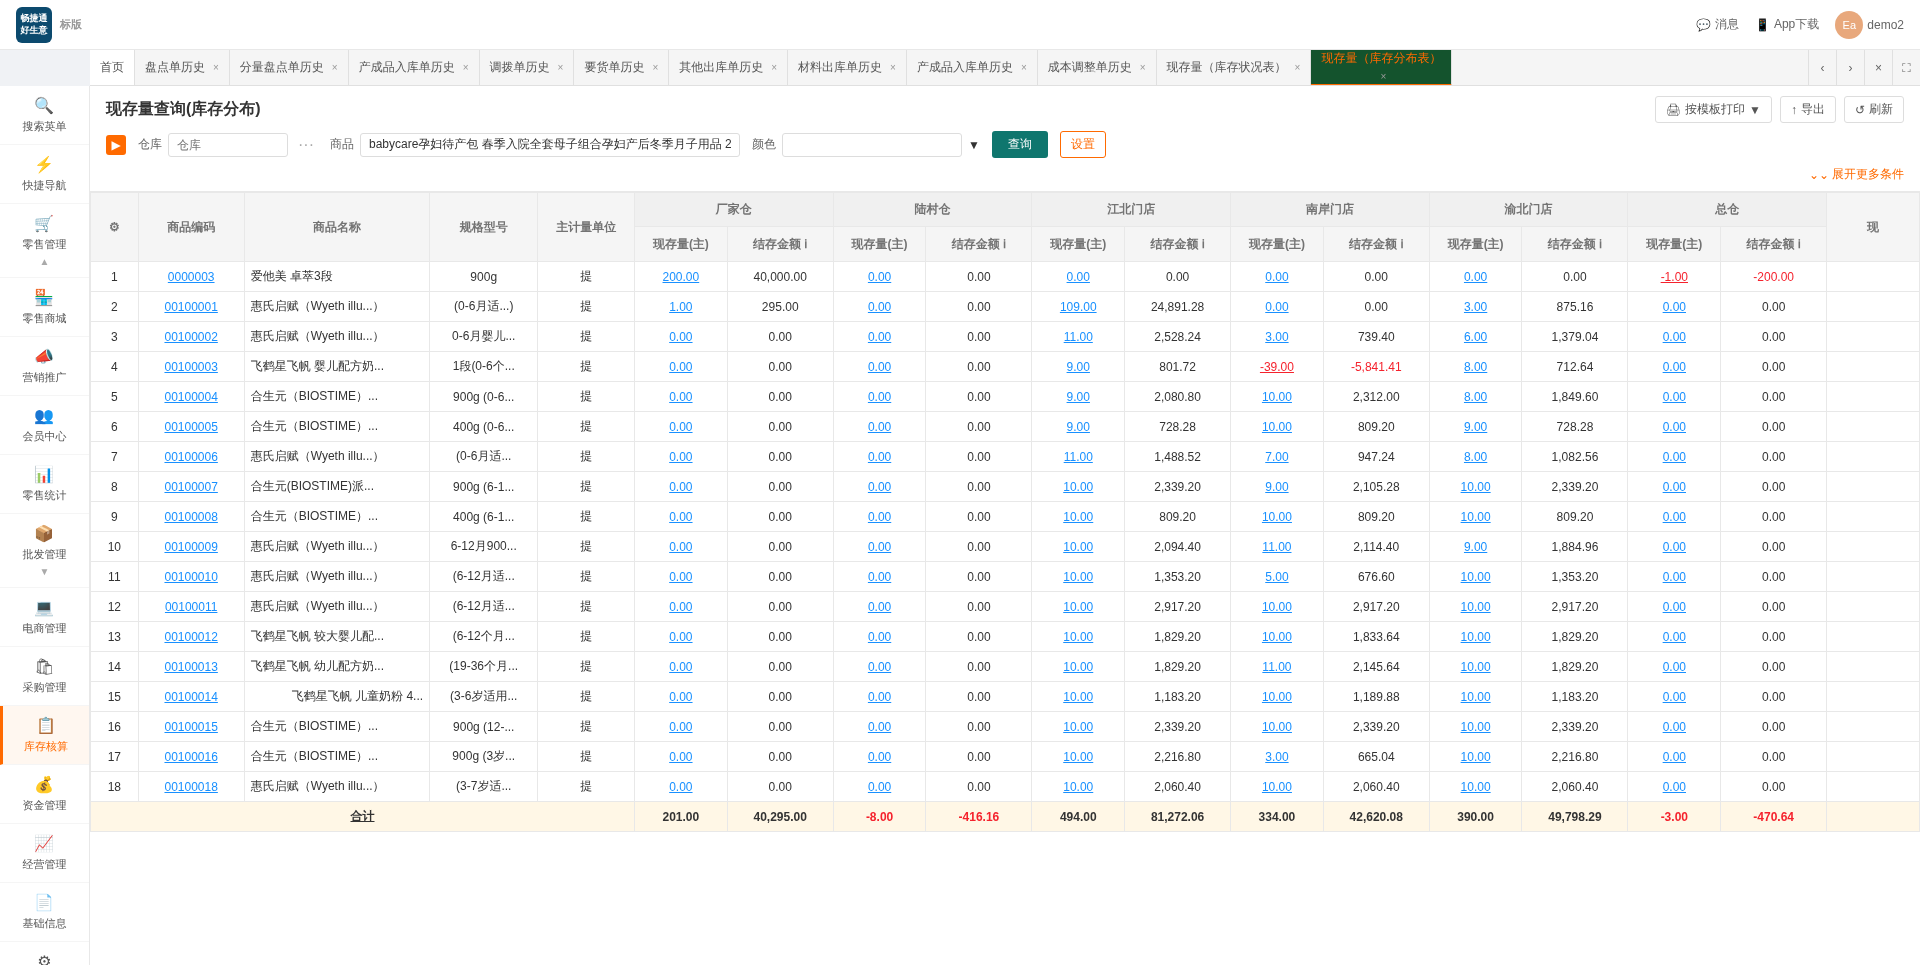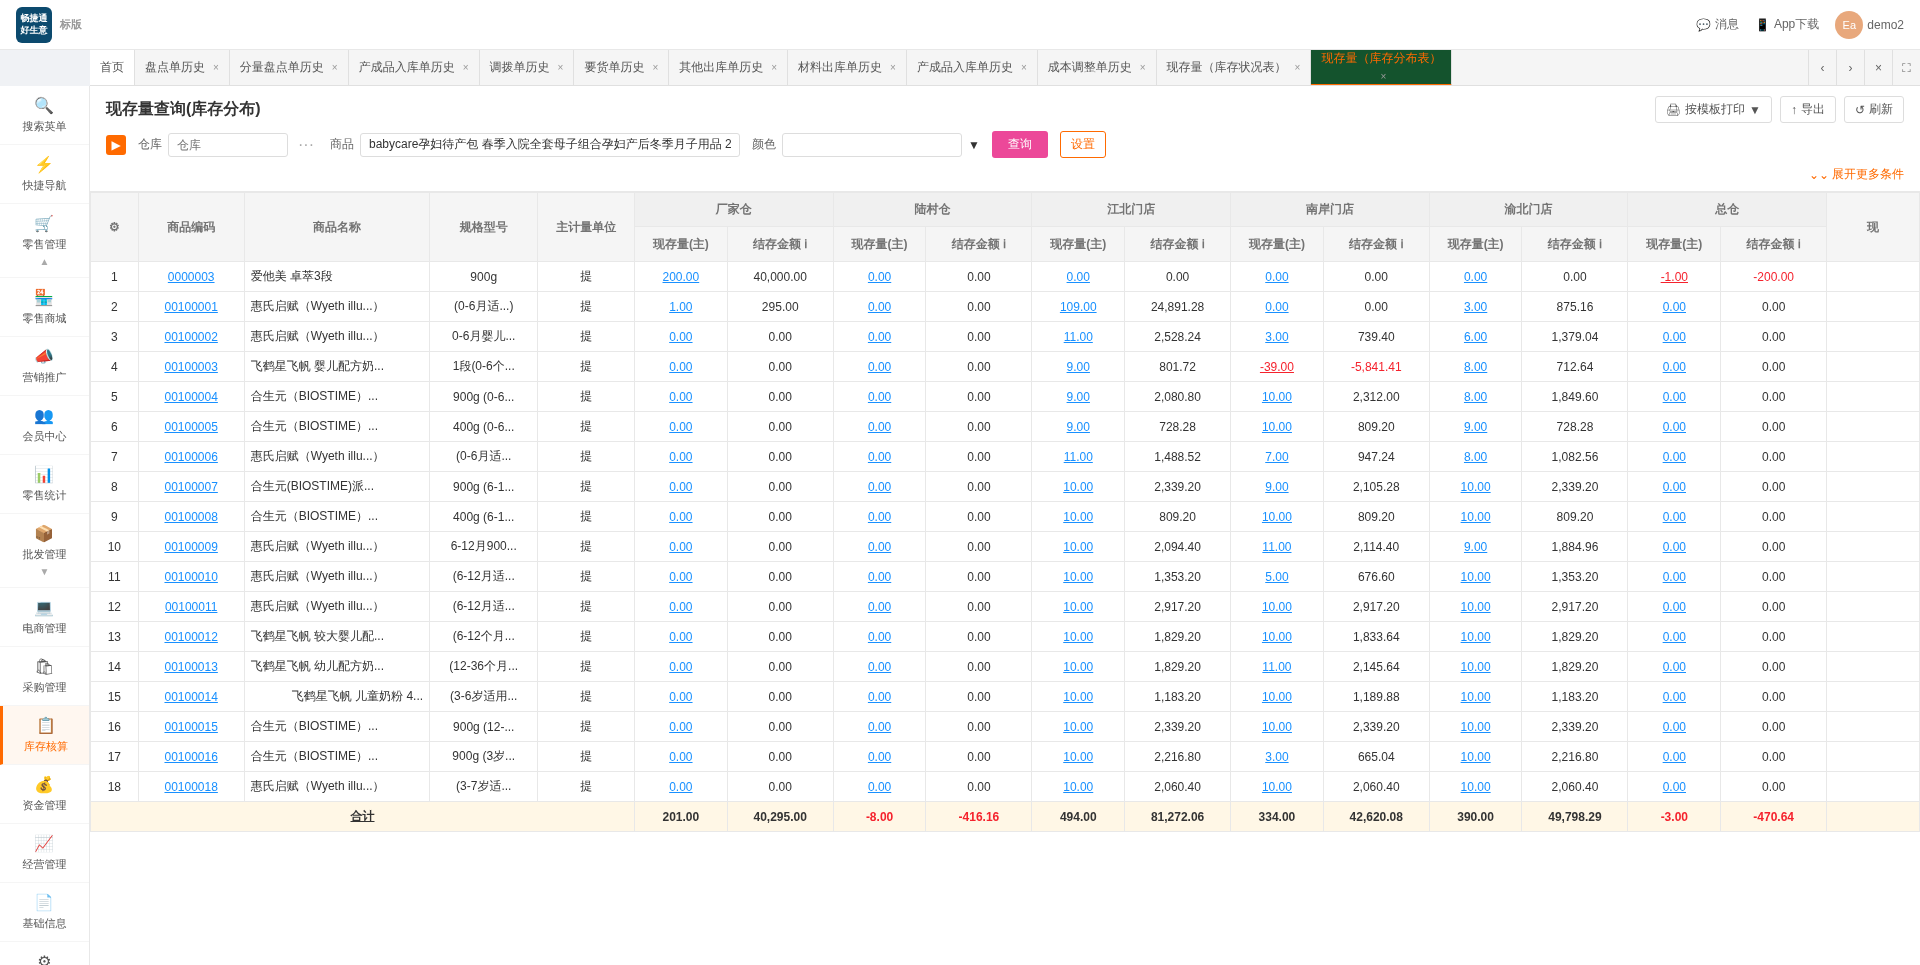--- a/index.html
+++ b/index.html
@@ -94,21 +94,21 @@
       display: flex; align-items: center; justify-content: space-between; margin-bottom: 8px;
     }
     .page-title { font-size: 16px; font-weight: bold; color: #333; }
     .header-actions { display: flex; gap: 8px; align-items: center; }
     .btn-outline {
       padding: 4px 10px; border: 1px solid #ddd; background: #fff;
       border-radius: 3px; cursor: pointer; font-size: 12px; color: #555;
       display: flex; align-items: center; gap: 4px;
     }
     .btn-primary {
-      padding: 5px 16px; background: #ec4899; border: none;
+      padding: 5px 16px; background: #0f766e; border: none;
       border-radius: 3px; cursor: pointer; font-size: 12px; color: #fff;
     }
     .btn-setting {
       padding: 4px 10px; border: 1px solid #ff6a00; background: #fff;
       border-radius: 3px; cursor: pointer; font-size: 12px; color: #ff6a00;
     }
 
     
     .filter-row {
       display: flex; align-items: center; gap: 12px; padding-bottom: 8px;
@@ -662,21 +662,21 @@
     <td class="underline">10.00</td>
     <td>1,829.20</td>
     <td class="underline">0.00</td>
     <td class="">0.00</td>
     <td></td>
   </tr>
           <tr>
     <td>14</td>
     <td class="underline">00100013</td>
     <td class="text-left" style="max-width:140px;overflow:hidden;text-overflow:ellipsis;" title="飞鹤星飞帆 幼儿配方奶...">飞鹤星飞帆 幼儿配方奶...</td>
-    <td>(12-36个月...</td>
+    <td>(19-36个月...</td>
     <td>提</td>
     <td class="underline">0.00</td>
     <td>0.00</td>
     <td class="underline">0.00</td>
     <td>0.00</td>
     <td class="underline">10.00</td>
     <td>1,829.20</td>
     <td class="underline">11.00</td>
     <td class="">2,145.64</td>
     <td class="underline">10.00</td>

